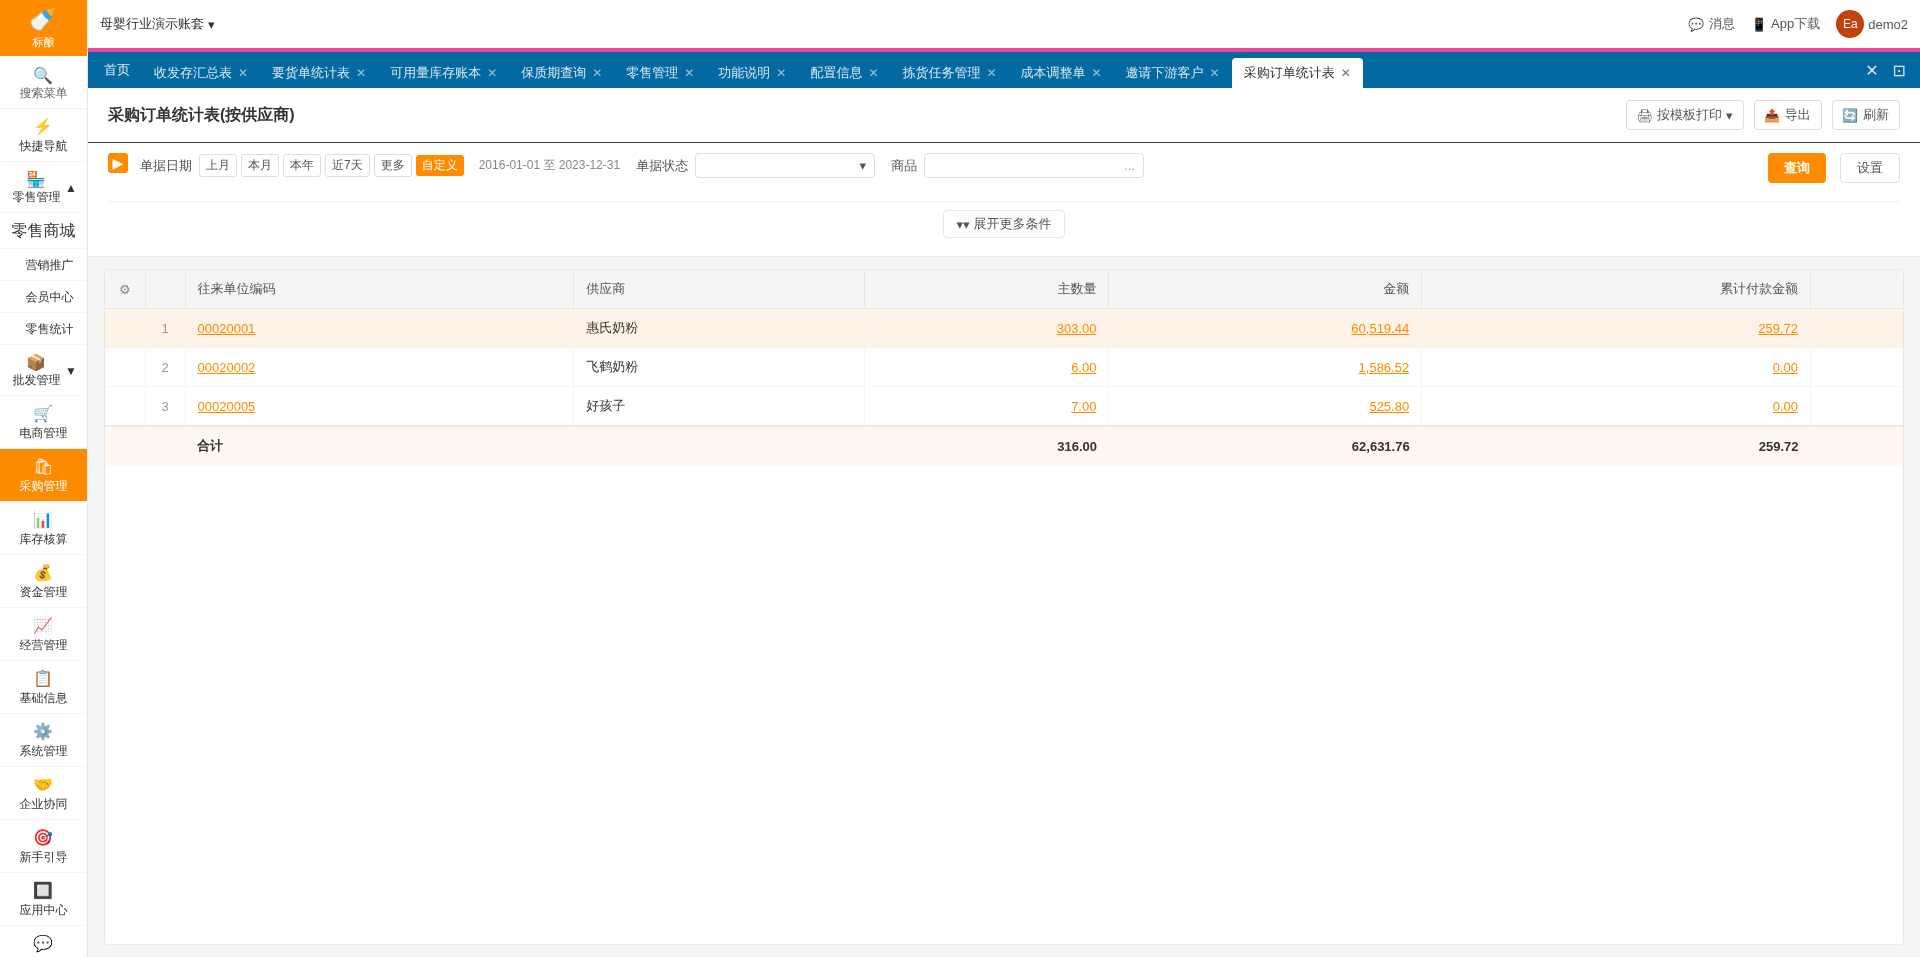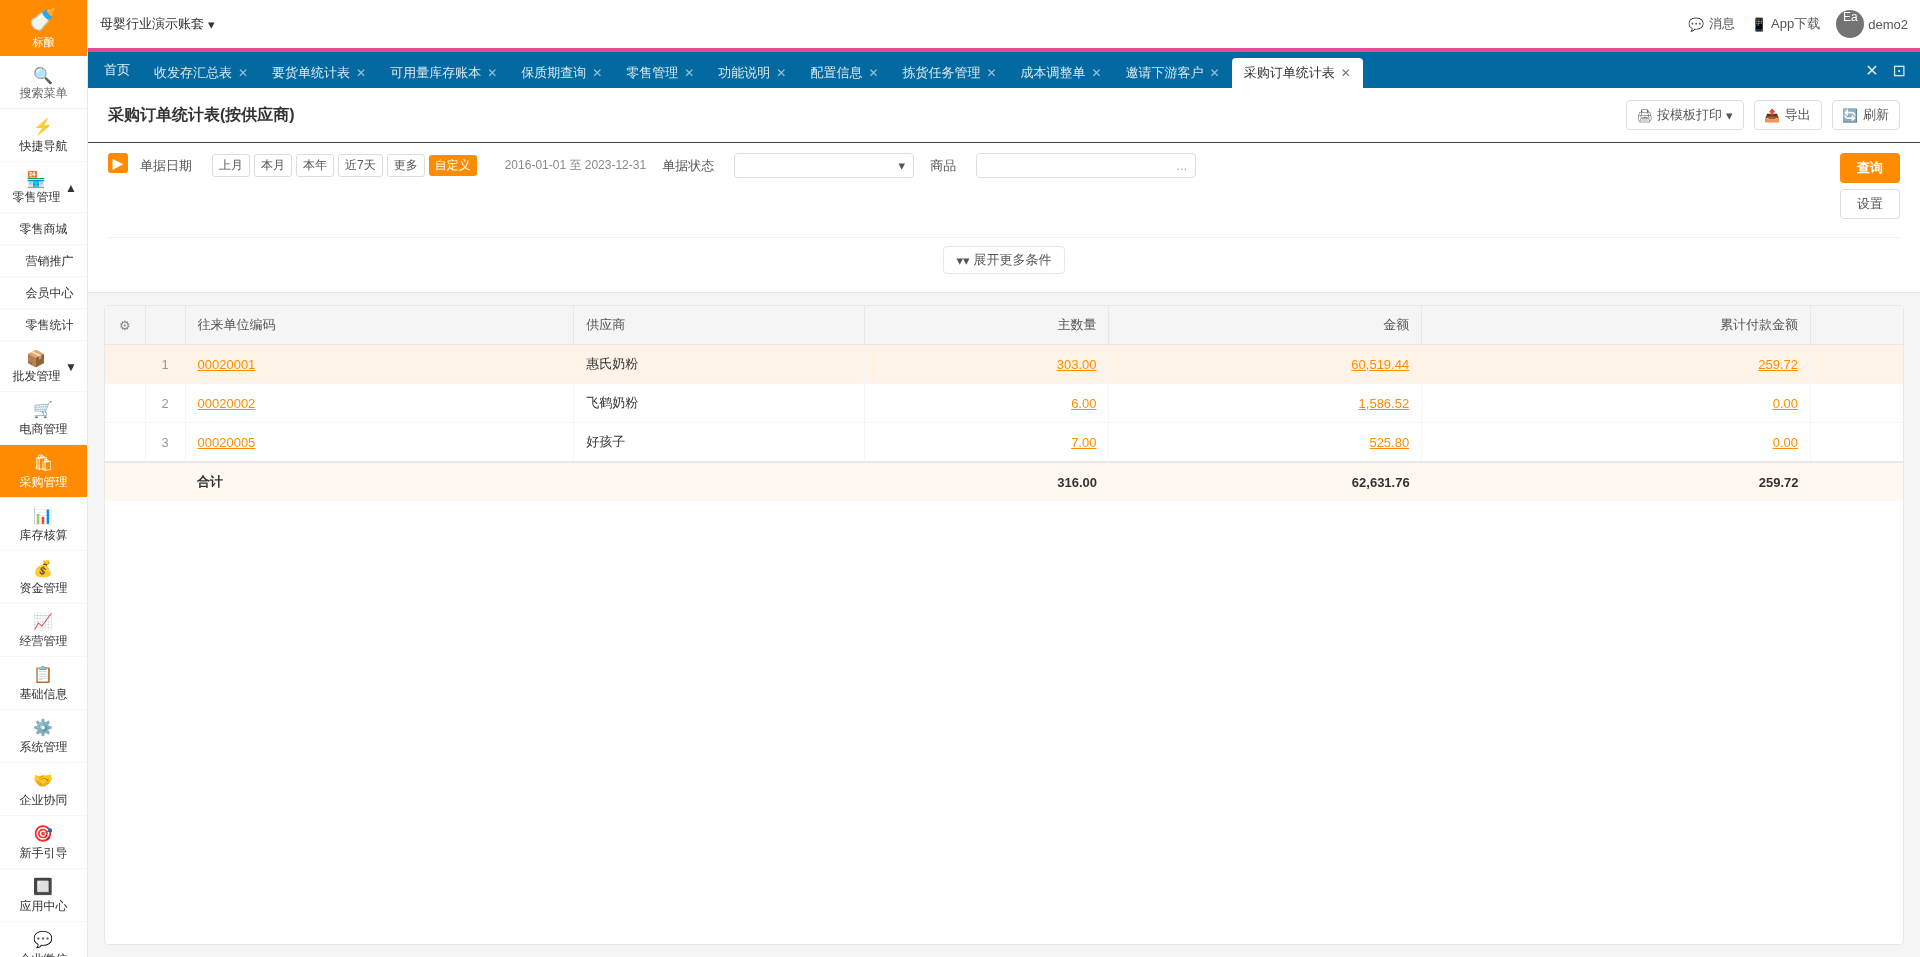--- a/index.html
+++ b/index.html
@@ -90,21 +90,21 @@
       cursor: pointer;
     }
     .top-bar-right {
       display: flex;
       align-items: center;
       gap: 16px;
       font-size: 13px;
       color: #555;
     }
     .top-bar-right .item { display: flex; align-items: center; gap: 4px; cursor: pointer; }
-    .avatar { width: 28px; height: 28px; border-radius: 50%; background: #737373; color: white; display: flex; align-items: flex-start; justify-content: center; font-size: 12px; }
+    .avatar { width: 28px; height: 28px; border-radius: 50%; background: #c2410c; color: white; display: flex; align-items: center; justify-content: center; font-size: 12px; }
 
     
     .tab-bar {
       background: #0369a1;
       display: flex;
       align-items: center;
       height: 36px;
       flex-shrink: 0;
       overflow-x: auto;
       padding: 0 4px;
@@ -191,21 +191,21 @@
       border: 1px solid #ddd;
       background: #fff;
       color: #555;
       border-radius: 4px;
       cursor: pointer;
       font-size: 13px;
     }
     .filter-item {
       display: flex;
       align-items: center;
-      gap: 20px;
+      gap: 7px;
       font-size: 13px;
       color: #555;
     }
     .filter-label { color: #555; white-space: nowrap; }
     .filter-dates { display: flex; align-items: center; gap: 4px; }
     .date-shortcut {
       padding: 2px 6px;
       border: 1px solid #ddd;
       border-radius: 3px;
       cursor: pointer;
@@ -264,22 +264,22 @@
       cursor: pointer;
       padding: 4px 12px;
       border: 1px solid #e8e8e8;
       border-radius: 4px;
       background: #fff;
     }
 
     
     .search-settings {
       display: flex;
-      flex-direction: column;
-      gap: 6px;
+      flex-direction: row;
+      gap: 14px;
       margin-left: auto;
     }
     .btn-search {
       background: #ff8c00;
       color: white;
       border: none;
       border-radius: 4px;
       padding: 6px 16px;
       cursor: pointer;
       font-size: 13px;
@@ -414,21 +414,21 @@
   </div>
 
   <div class="sidebar-nav-item has-arrow">
     <div class="label-area">
       <span class="nav-icon">🏪</span>
       <span>零售管理</span>
     </div>
     <span>▲</span>
   </div>
 
-  <div class="sidebar-nav-item" style="font-size:12px; padding-left: 4px;">
+  <div class="sidebar-nav-item" style="font-size:16px; padding-left: 4px;">
     <span>零售商城</span>
   </div>
   <div class="sidebar-nav-item" style="font-size:12px; padding-left: 16px;">
     <span>营销推广</span>
   </div>
   <div class="sidebar-nav-item" style="font-size:12px; padding-left: 16px;">
     <span>会员中心</span>
   </div>
   <div class="sidebar-nav-item" style="font-size:12px; padding-left: 16px;">
     <span>零售统计</span>

